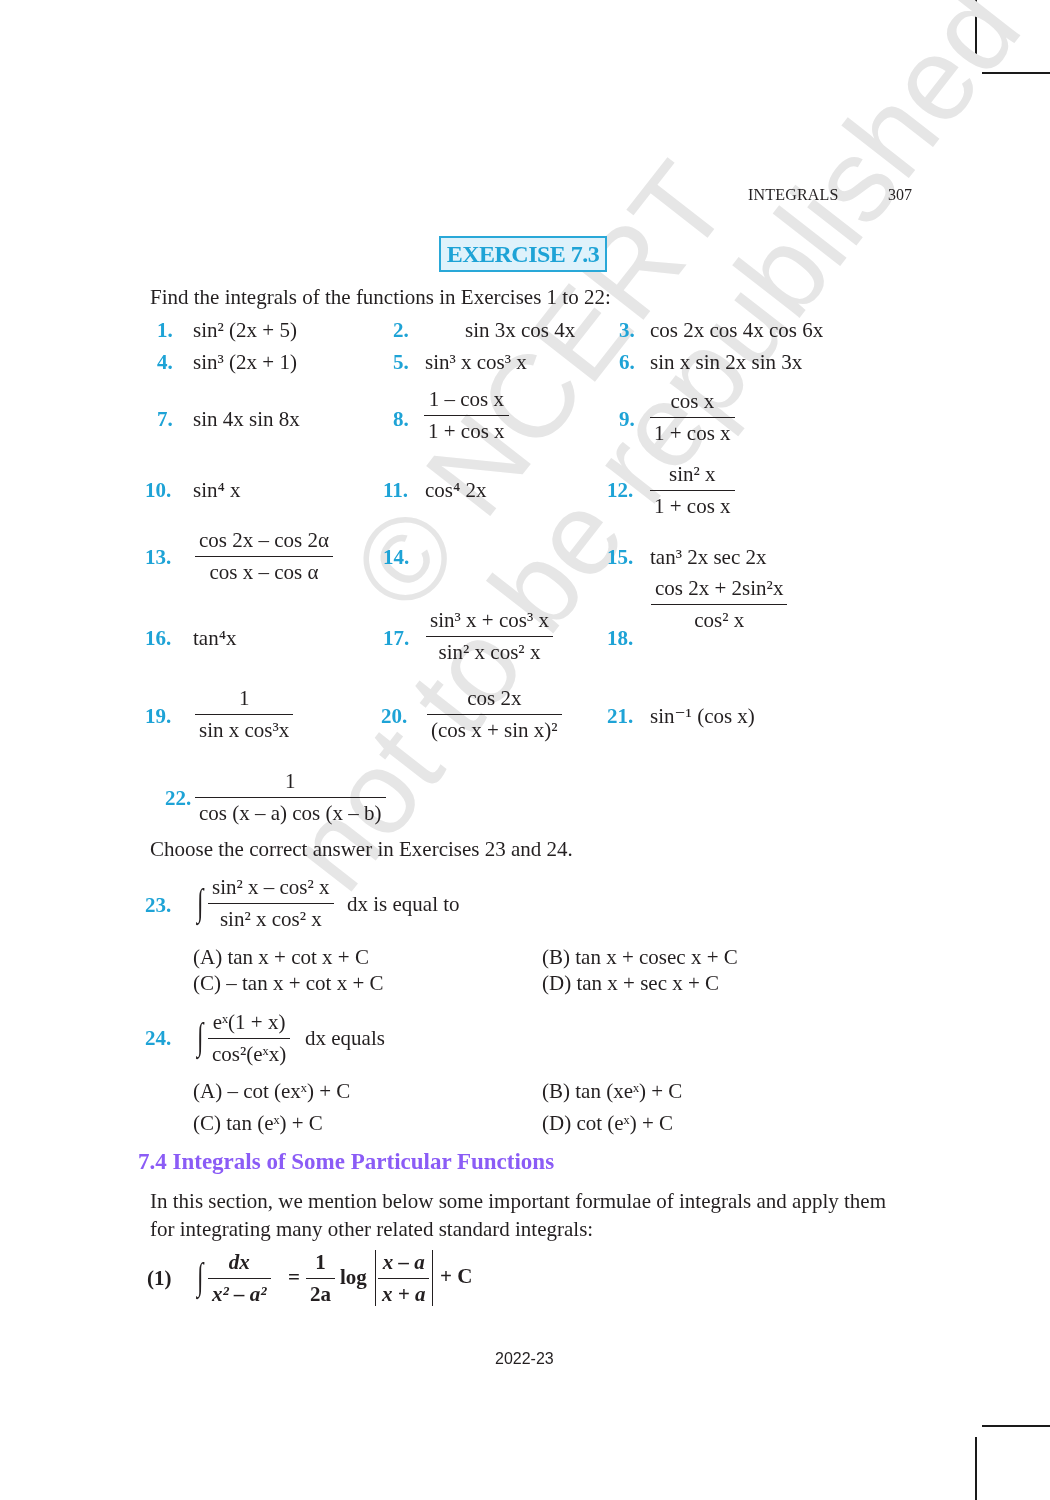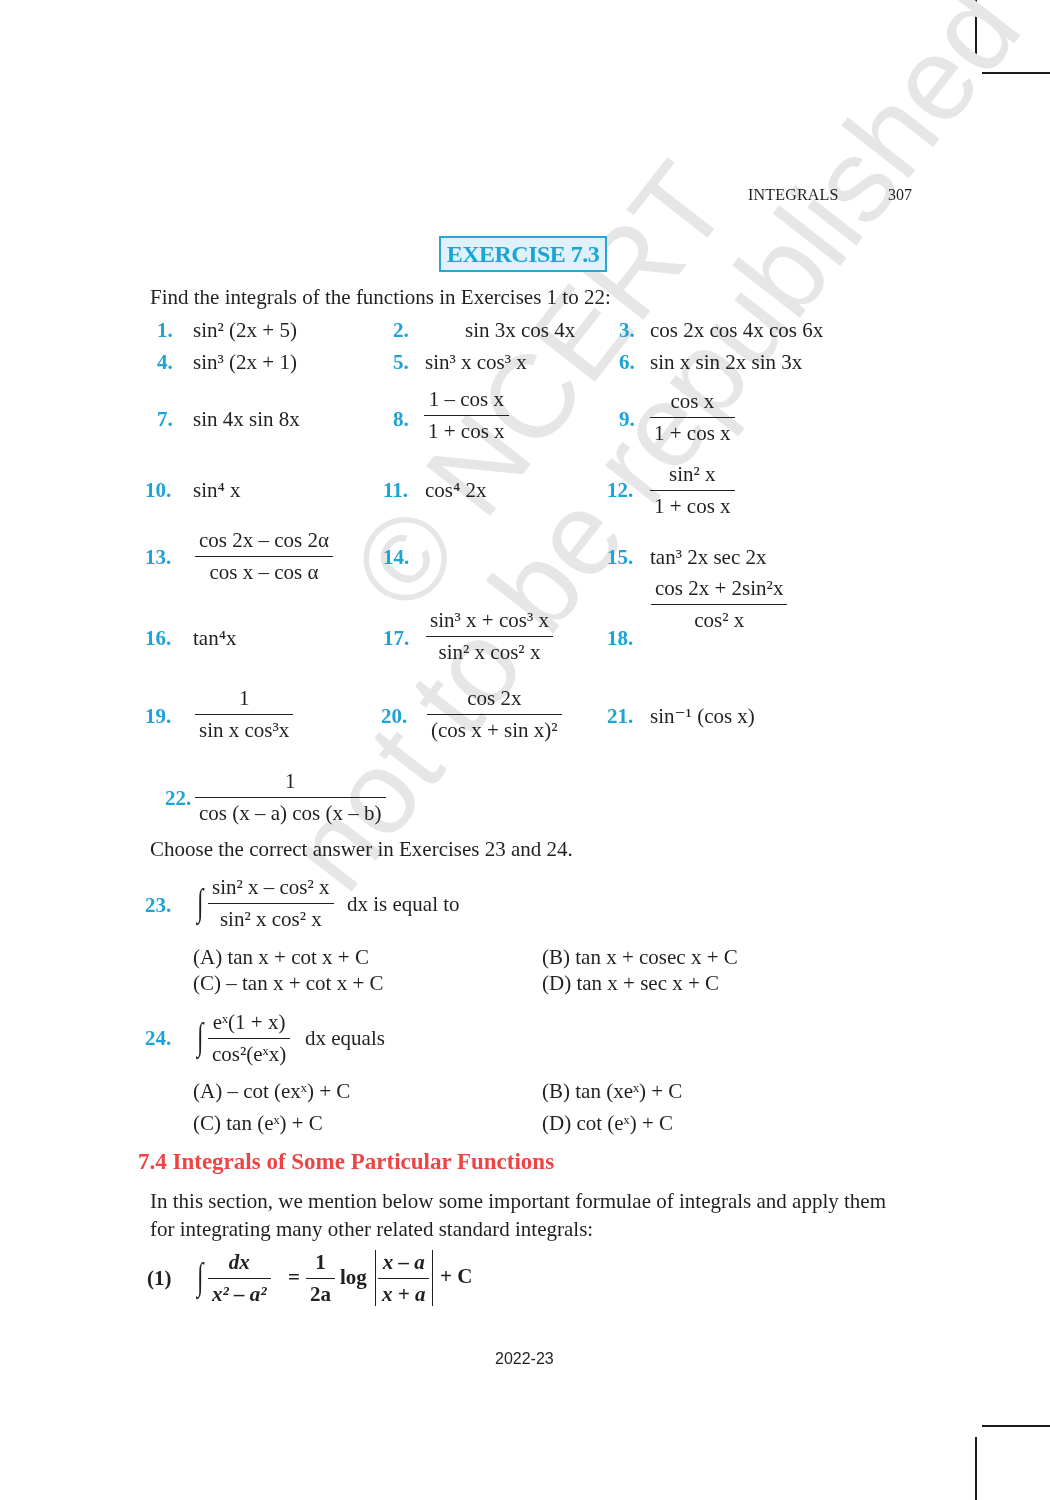--- a/index.html
+++ b/index.html
@@ -26,21 +26,21 @@
   .para { position: absolute; left: 150px; font-size: 21px; }
   .num { color: #1ea3d6; font-weight: bold; font-size: 21px; position: absolute; }
   .expr { position: absolute; font-size: 21px; white-space: nowrap; }
   .i { font-style: italic; }
   .frac { position: absolute; display: inline-flex; flex-direction: column; align-items: center; font-size: 21px; white-space: nowrap; }
   .frac .num-row { padding: 0 4px 3px 4px; }
   .frac .bar { align-self: stretch; border-top: 1.5px solid #231f20; }
   .frac .den-row { padding: 3px 4px 0 4px; }
   .intg { position: absolute; font-size: 38px; line-height: 40px; transform: scaleX(0.6); transform-origin: left; }
   .opt { position: absolute; font-size: 21px; white-space: nowrap; }
-  .sec-head { position: absolute; left: 138px; top: 1149px; color: #ef4444; font-weight: bold; font-size: 23px; }
+  .sec-head { position: absolute; left: 138px; top: 1149px; color: #8b5cf6; font-weight: bold; font-size: 23px; }
   .bold { font-weight: bold; }
   .abs-bar { position: absolute; border-left: 1.5px solid #231f20; }
   .footer { position: absolute; top: 1350px; left: 495px; font-family: "Liberation Sans", "DejaVu Sans", sans-serif; font-size: 16px; }
 </style>
 </head>
 <body>
 
 <div class="crop" style="left:975px;top:0;width:2px;height:62px;"></div>
 <div class="crop" style="left:982px;top:72px;width:68px;height:2px;"></div>
 <div class="crop" style="left:982px;top:1425px;width:68px;height:2px;"></div>

